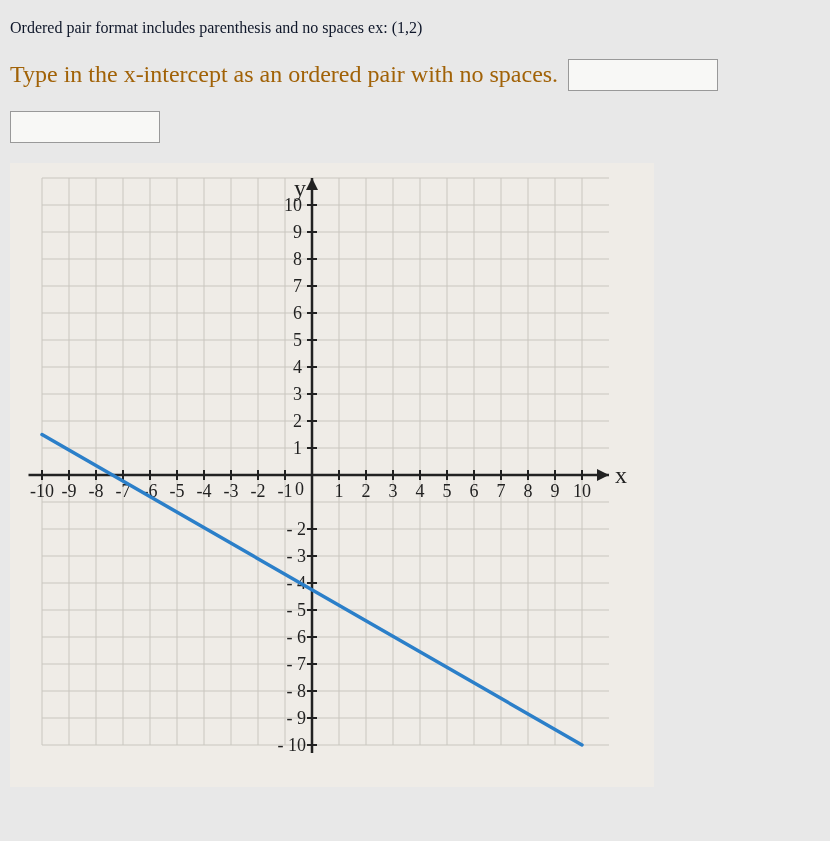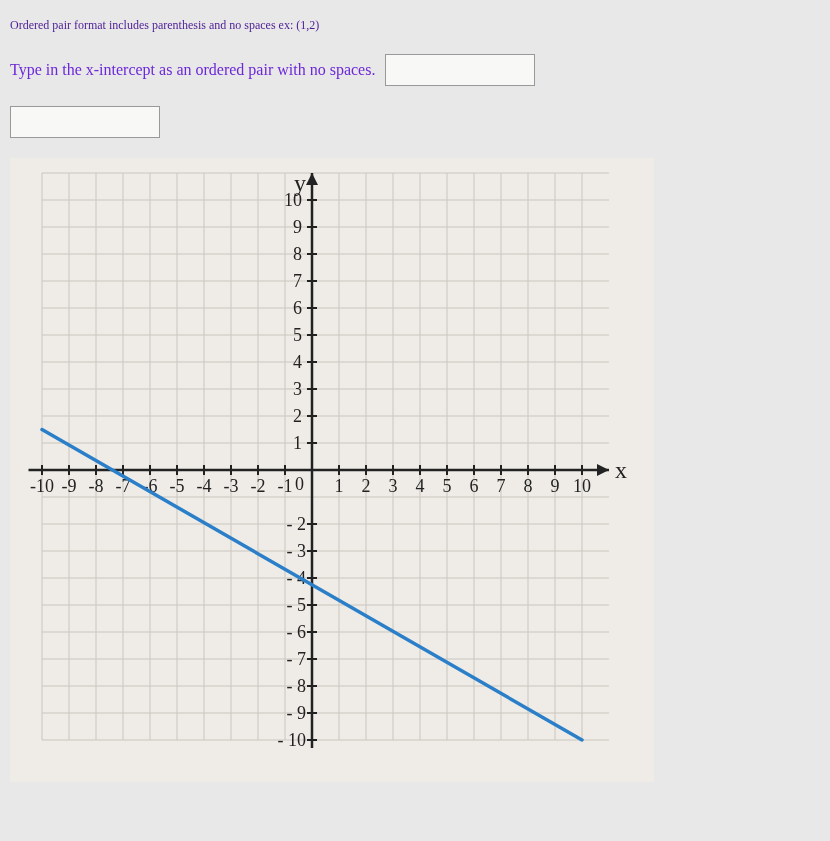--- a/index.html
+++ b/index.html
@@ -3,34 +3,34 @@
   <meta charset="utf-8">
   <style>
     body {
       margin: 0;
       padding: 10px;
       background: #e8e8e8;
       font-family: Georgia, 'Times New Roman', serif;
       width: 810px;
     }
     .instruction {
-      font-size: 12px;
-      color: #4c1d95;
+      font-size: 16px;
+      color: #0f172a;
       margin: 8px 0 20px 0;
       line-height: 1.3;
     }
     .prompt-row {
       display: flex;
       align-items: center;
       gap: 10px;
       margin: 12px 0 20px 0;
     }
     .prompt-text {
-      font-size: 16px;
-      color: #6d28d9;
+      font-size: 24px;
+      color: #a16207;
     }
     .answer-box {
       width: 150px;
       height: 32px;
       border: 1px solid #999;
       background: #f8f8f6;
       font-size: 18px;
       padding: 0 6px;
       box-sizing: border-box;
     }

